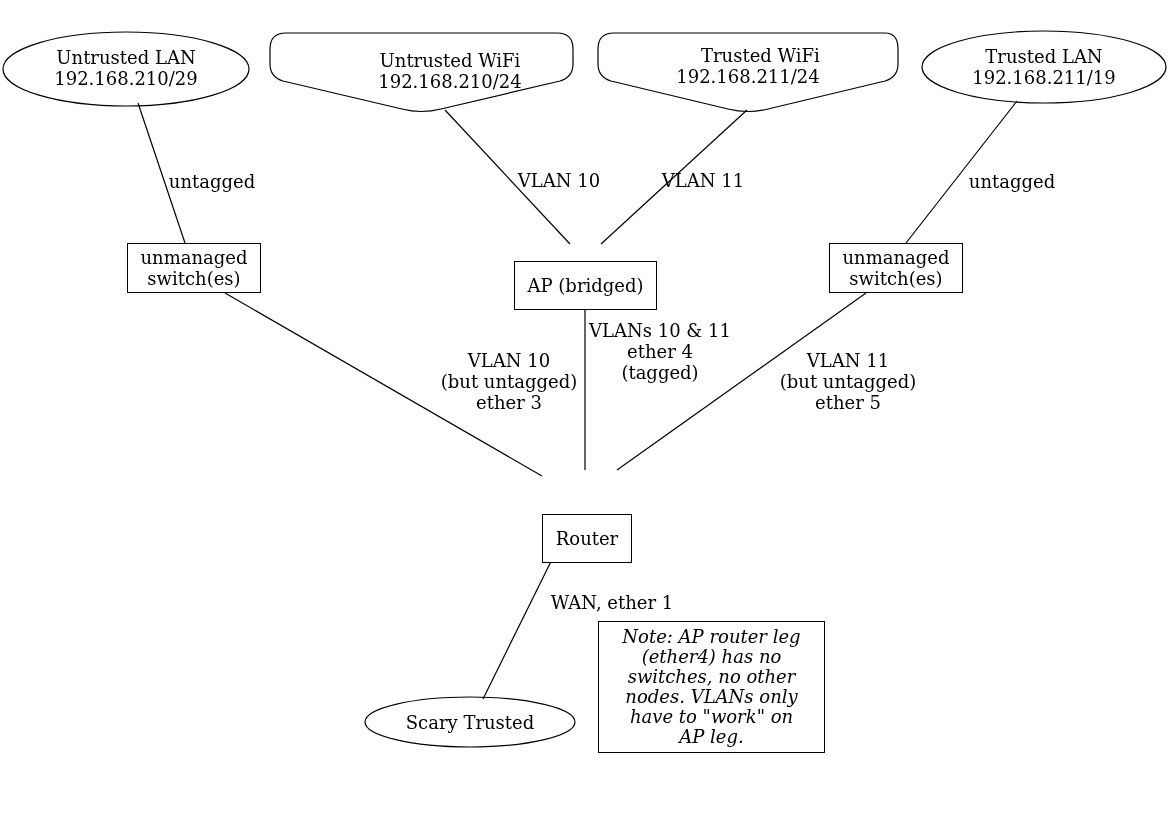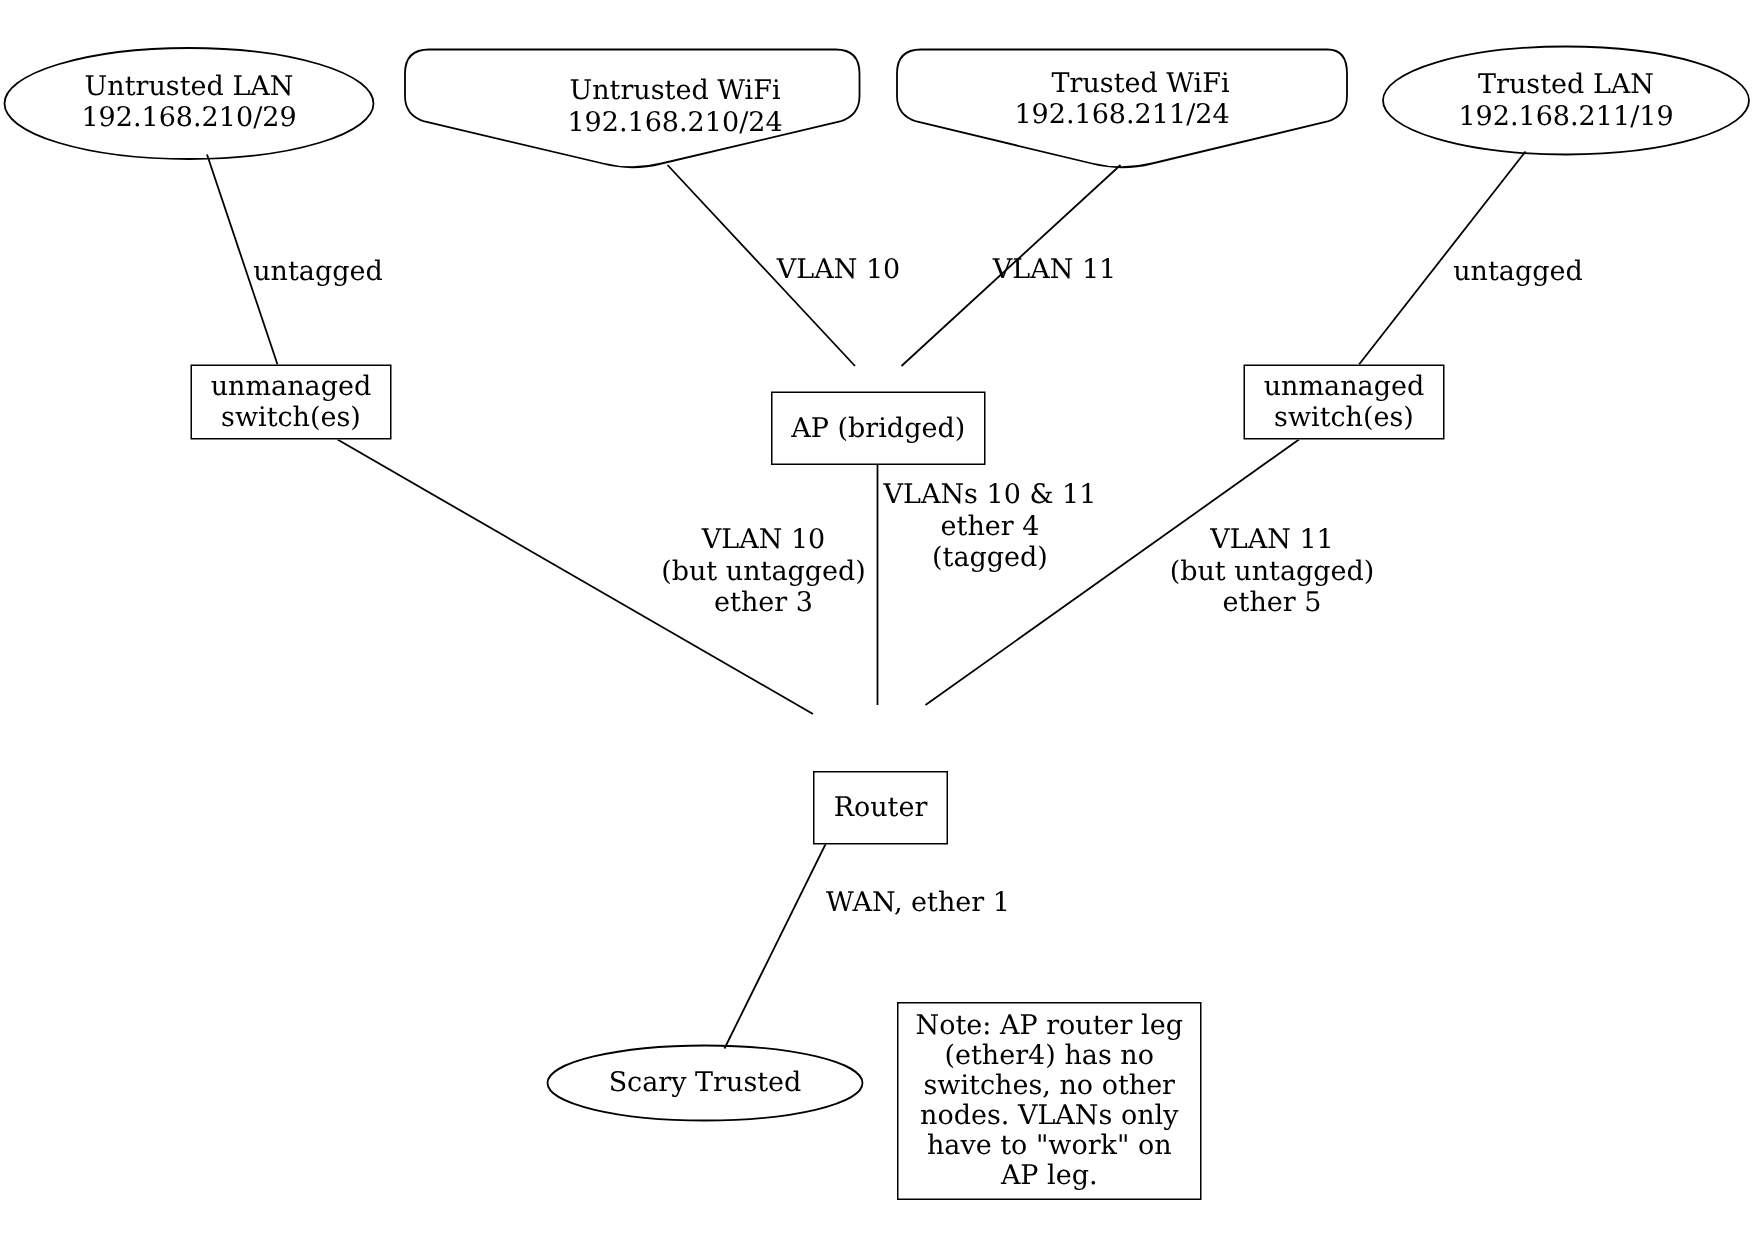--- a/index.html
+++ b/index.html
@@ -82,21 +82,21 @@
   <div class="lbl" style="left:1044px; top:67px;">Trusted LAN
 192.168.211/19</div>
   <div class="lbl" style="left:470px; top:722px;">Scary Trusted</div>
 
   <div class="box" style="left:127px; top:243px; width:134px; height:50px;">unmanaged
 switch(es)</div>
   <div class="box" style="left:514px; top:244px; width:143px; height:49px;margin-top:17px;">AP (bridged)</div>
   <div class="box" style="left:829px; top:243px; width:134px; height:50px;">unmanaged
 switch(es)</div>
   <div class="box" style="left:542px; top:470px; width:90px; height:49px;margin-top:44px;">Router</div>
-  <div class="box notebox" style="left:598px; top:668px; width:203px; height:132px;">Note: AP router leg
+  <div class="box notebox" style="left:598px; top:621px; width:227px; height:132px;font-style:italic;">Note: AP router leg
 (ether4) has no
 switches, no other
 nodes. VLANs only
 have to "work" on
 AP leg.</div>
 
   <div class="lbl" style="left:212px; top:181px;">untagged</div>
   <div class="lbl" style="left:559px; top:180px;">VLAN 10</div>
   <div class="lbl" style="left:703px; top:180px;">VLAN 11</div>
   <div class="lbl" style="left:1012px; top:181px;">untagged</div>

